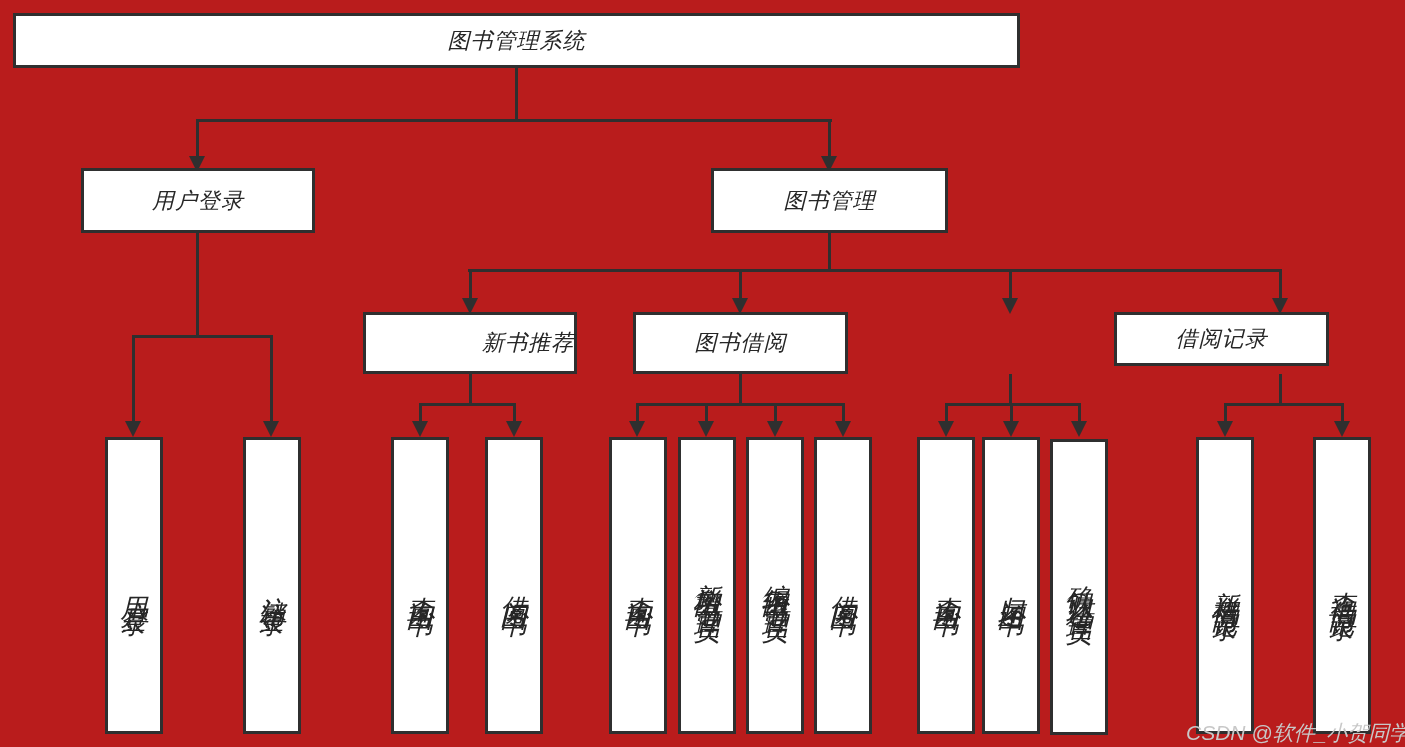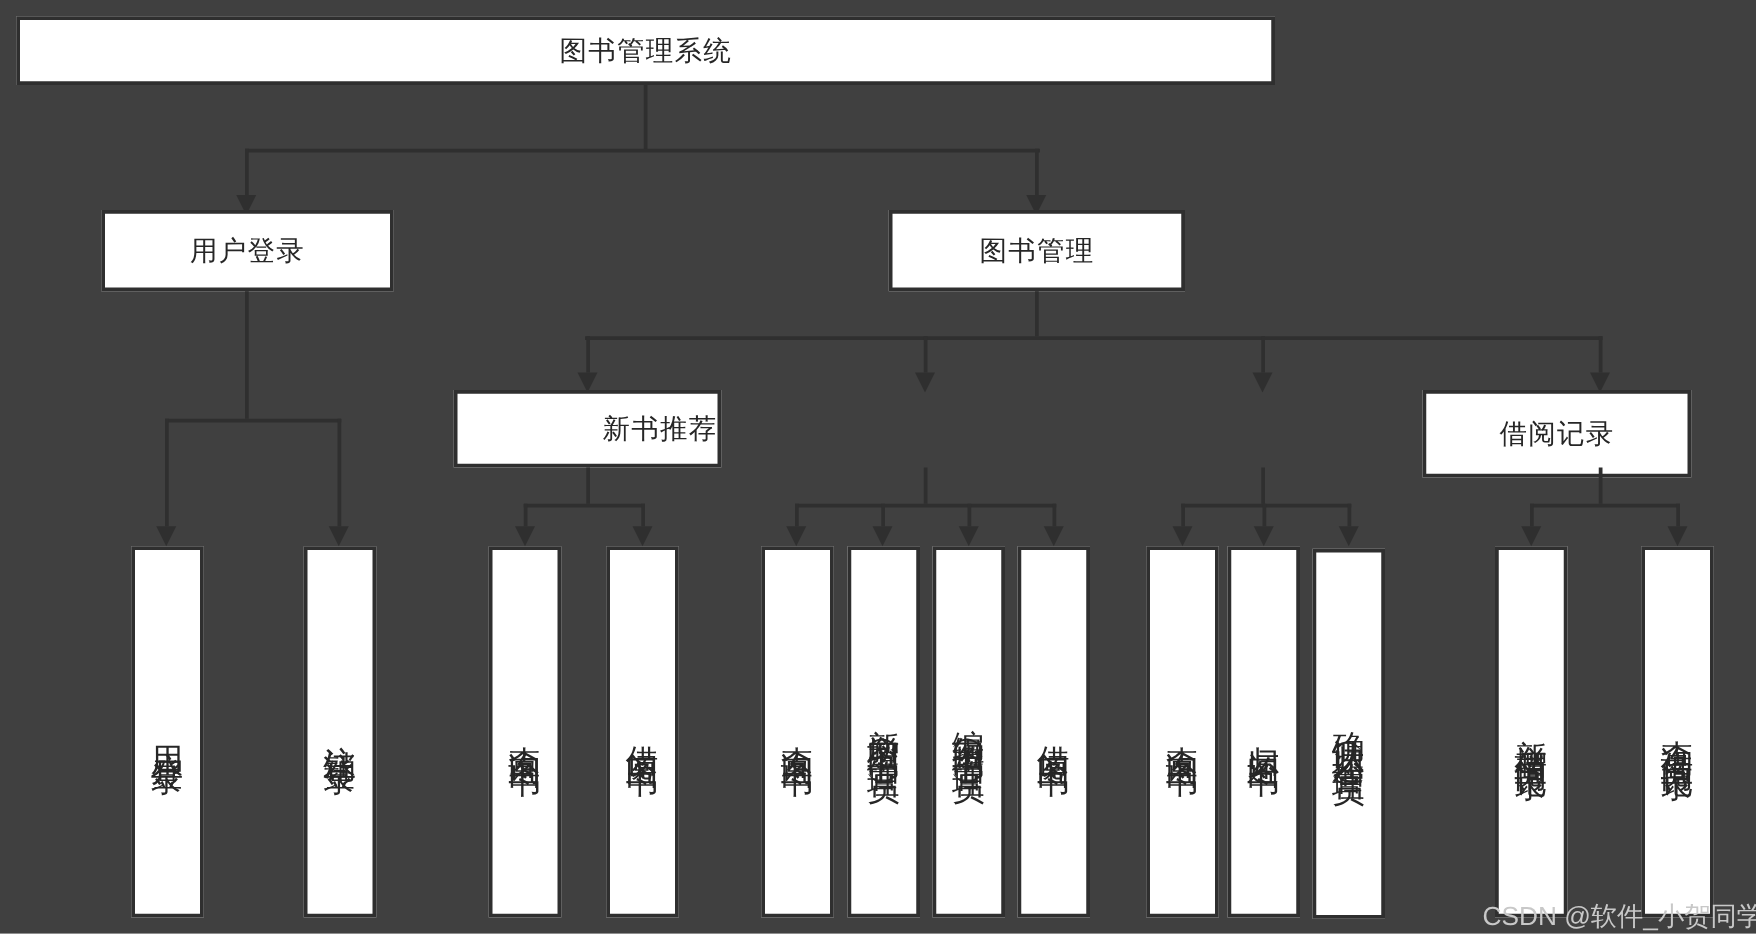--- a/index.html
+++ b/index.html
@@ -5,22 +5,23 @@
   html, body {
     margin: 0;
     padding: 0;
     background: #ffffff;
     font-family: "Liberation Sans", "DejaVu Sans", sans-serif;
   }
   .diagram {
     position: relative;
     width: 1405px;
     height: 747px;
-    background: #404040;
+    background: #b91c1c;
     overflow: hidden;
+    font-style: italic;
   }
   .box {
     position: absolute;
     box-sizing: border-box;
     border: 3px solid #2f2f2f;
     background: #ffffff;
     display: flex;
     align-items: center;
     justify-content: center;
   }
@@ -95,21 +96,24 @@
   <div class="line" style="left:1009px;top:269px;width:3px;height:29px;"></div>
   <div class="line" style="left:1279px;top:269px;width:3px;height:29px;"></div>
   <div class="arrow" style="left:462px;top:298px;"></div>
   <div class="arrow" style="left:732px;top:298px;"></div>
   <div class="arrow" style="left:1002px;top:298px;"></div>
   <div class="arrow" style="left:1272px;top:298px;"></div>
 
   <div class="box" style="left:363px;top:312px;width:214px;height:62px;justify-content:flex-end;">
     <span class="hlabel">新书推荐</span>
   </div>
-  <div class="box" style="left:1138px;top:312px;width:215px;height:70px;">
+  <div class="box" style="left:633px;top:312px;width:215px;height:62px;">
+    <span class="hlabel">图书借阅</span>
+  </div>
+  <div class="box" style="left:1114px;top:312px;width:215px;height:54px;">
     <span class="hlabel">借阅记录</span>
   </div>
 
   <div class="line" style="left:469px;top:374px;width:3px;height:29px;"></div>
   <div class="line" style="left:419px;top:403px;width:97px;height:3px;"></div>
   <div class="line" style="left:419px;top:403px;width:3px;height:18px;"></div>
   <div class="line" style="left:513px;top:403px;width:3px;height:18px;"></div>
   <div class="arrow" style="left:412px;top:421px;"></div>
   <div class="arrow" style="left:506px;top:421px;"></div>
 

